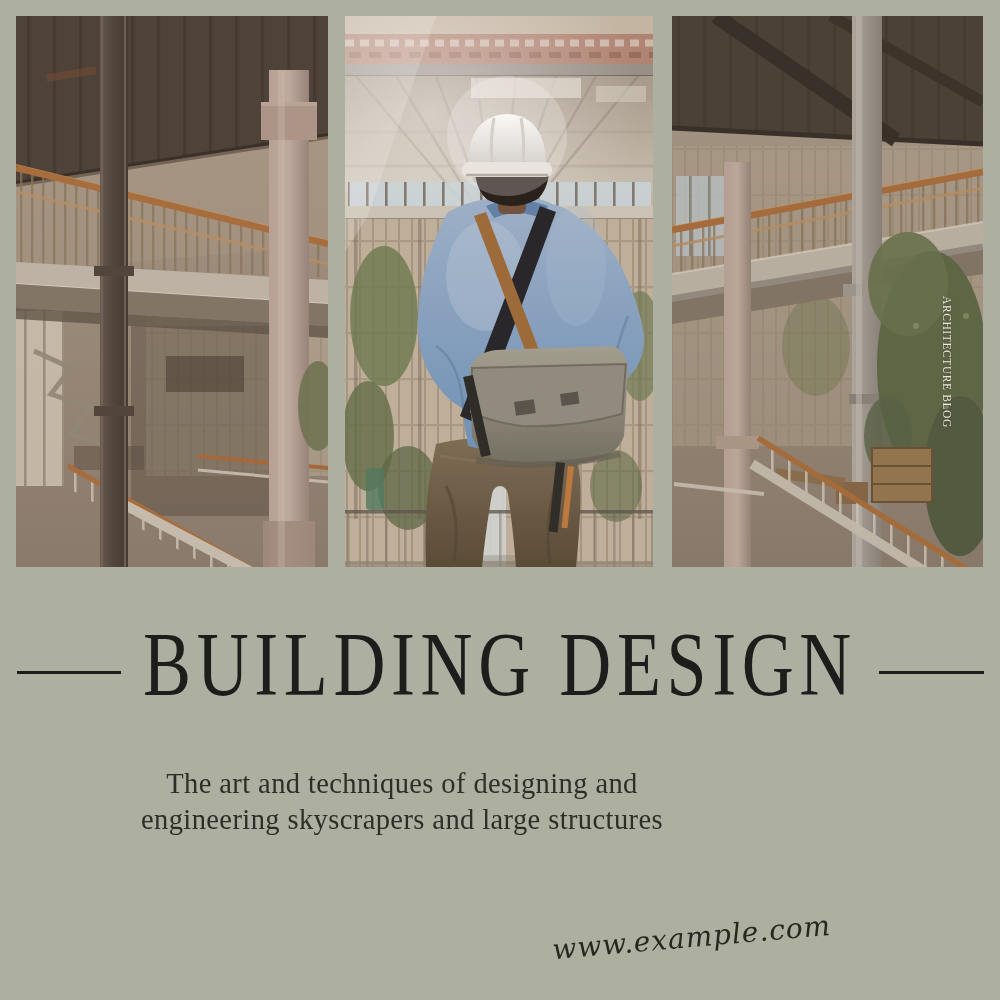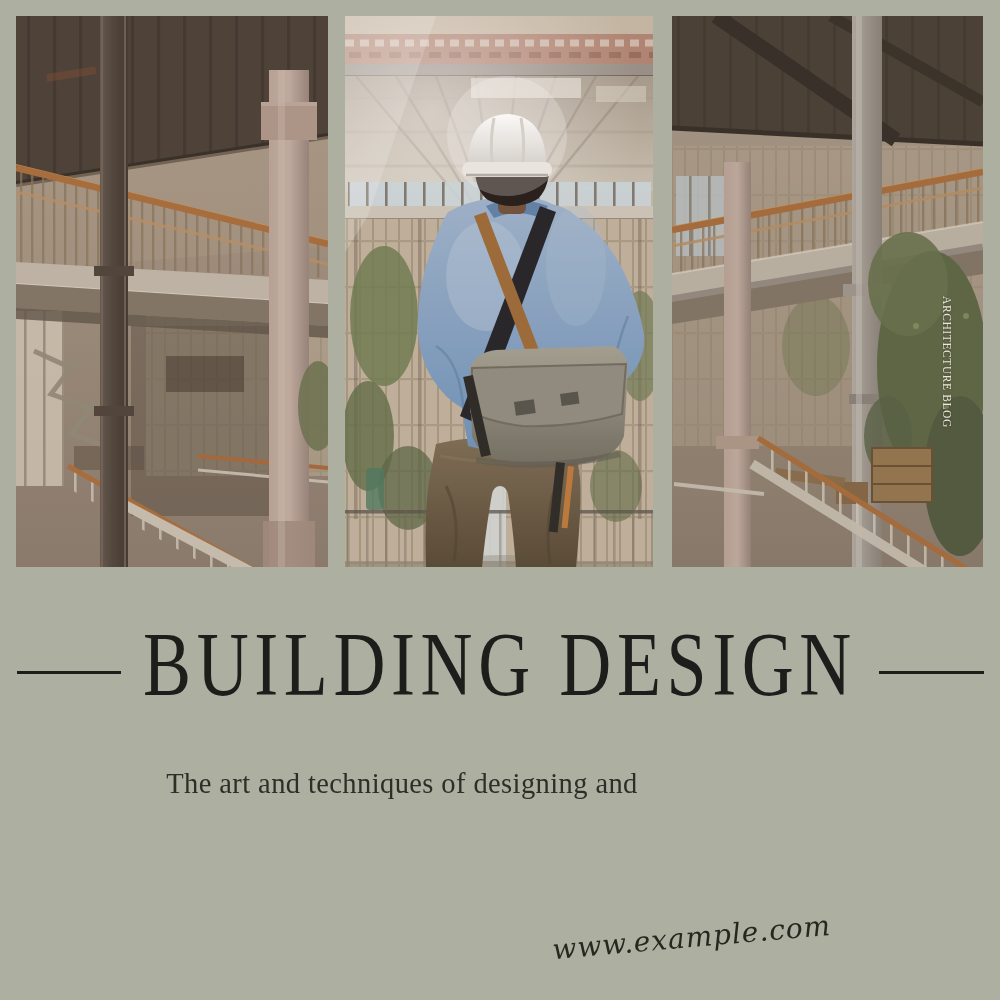--- a/index.html
+++ b/index.html
@@ -326,17 +326,18 @@
 
     <div class="badge">ARCHITECTURE BLOG</div>
   </div>
 
   <div class="rule left"></div>
   <h1 class="title">BUILDING DESIGN</h1>
   <div class="rule right"></div>
 
   <div class="subtitle">
     <div>The art and techniques of designing and</div>
+    <div>engineering skyscrapers and large structures</div>
   </div>
 
   <div class="website">www.example.com</div>
 
 </div>
 
 </body></html>

